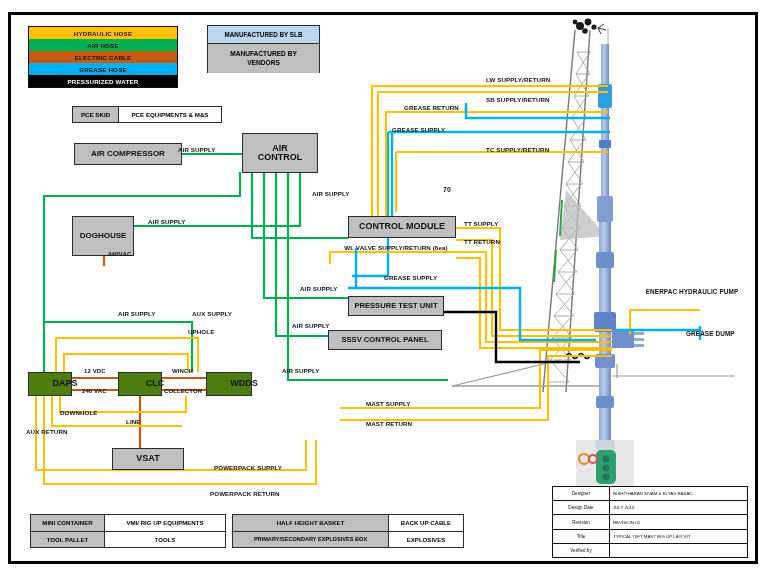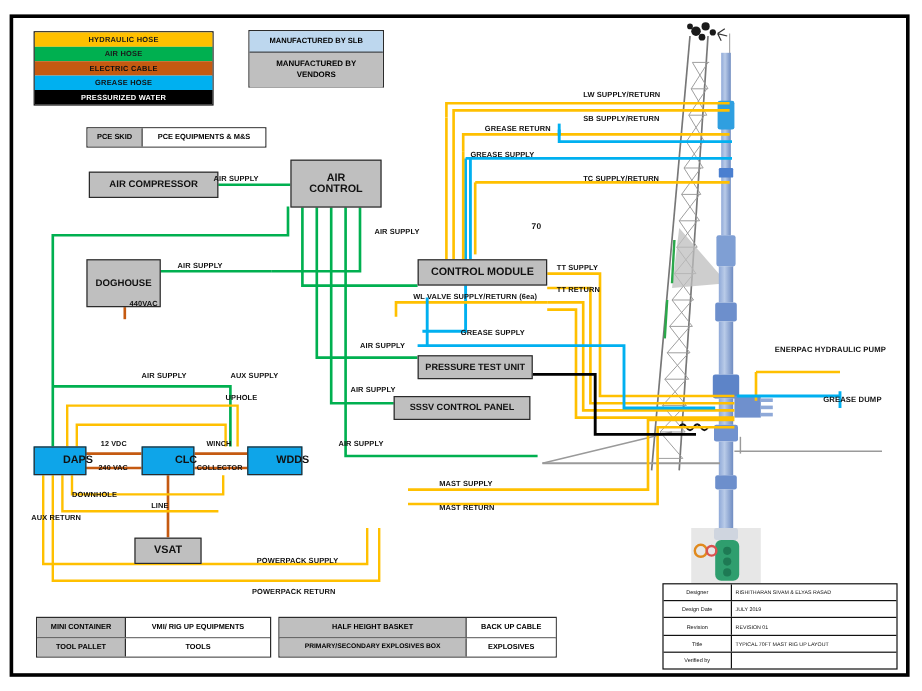--- a/index.html
+++ b/index.html
@@ -9,21 +9,21 @@
 
   
   .frame{position:absolute;left:8px;top:12px;width:750px;height:552px;
          border:3px solid #000;box-sizing:border-box;background:#fff;}
 
   
   .box{position:absolute;box-sizing:border-box;border:1.5px solid #2b2b2b;
        display:flex;align-items:center;justify-content:center;text-align:center;
        font-weight:bold;color:#111;line-height:1.05;}
   .gray{background:#bfbfbf;}
-  .blue{background:#0ea5e9;padding-left:30px;}
+  .blue{background:#4d7c0f;padding-left:30px;}
   .white{background:#ffffff;}
 
   
   .legend{position:absolute;left:28px;top:26px;width:150px;height:62px;
           border:1.5px solid #111;box-sizing:border-box;}
   .legend .row{height:20%;display:flex;align-items:center;justify-content:center;
                font-size:6.2px;font-weight:bold;letter-spacing:.2px;}
 
   
   .mfg{position:absolute;left:207px;top:25px;width:113px;height:48px;
@@ -309,21 +309,21 @@
 
   <div class="box gray" style="left:328px;top:330px;width:114px;height:20px;font-size:7.6px;">SSSV CONTROL PANEL</div>
 
 
   <div class="box blue" style="left:28px;top:372px;width:44px;height:24px;font-size:9px;">DAPS</div>
 
   <div class="box blue" style="left:118px;top:372px;width:44px;height:24px;font-size:9px;">CLC</div>
 
   <div class="box blue" style="left:206px;top:372px;width:46px;height:24px;font-size:9px;">WDDS</div>
 
-  <div class="box gray" style="left:112px;top:448px;width:56px;height:22px;font-size:9px;">VSAT</div>
+  <div class="box gray" style="left:112px;top:448px;width:72px;height:22px;font-size:9px;">VSAT</div>
 
   <div class="lbl" style="left:178px;top:146px;font-size:6.2px;">AIR SUPPLY</div>
   <div class="lbl" style="left:148px;top:218px;font-size:6.2px;">AIR SUPPLY</div>
   <div class="lbl" style="left:312px;top:190px;font-size:6.2px;">AIR SUPPLY</div>
   <div class="lbl" style="left:300px;top:285px;font-size:6.2px;">AIR SUPPLY</div>
   <div class="lbl" style="left:292px;top:322px;font-size:6.2px;">AIR SUPPLY</div>
   <div class="lbl" style="left:282px;top:367px;font-size:6.2px;">AIR SUPPLY</div>
   <div class="lbl" style="left:118px;top:310px;font-size:6.2px;">AIR SUPPLY</div>
 
   <div class="lbl" style="left:108px;top:250px;font-size:6.2px;">440VAC</div>

